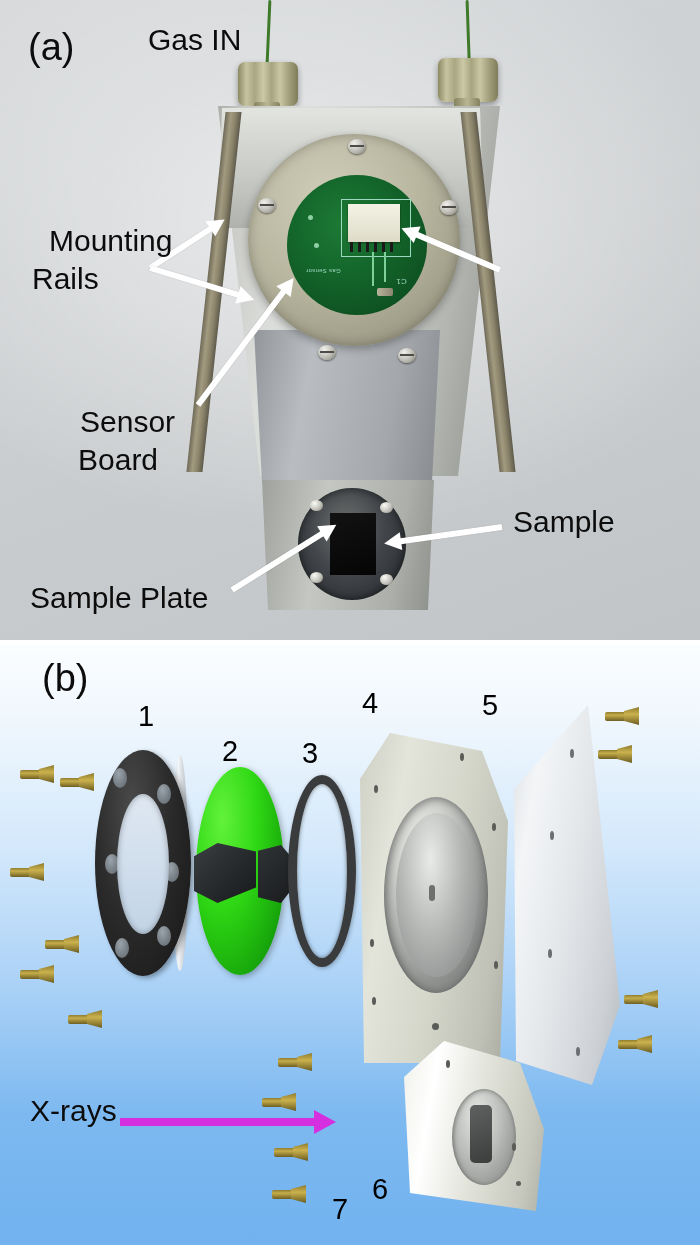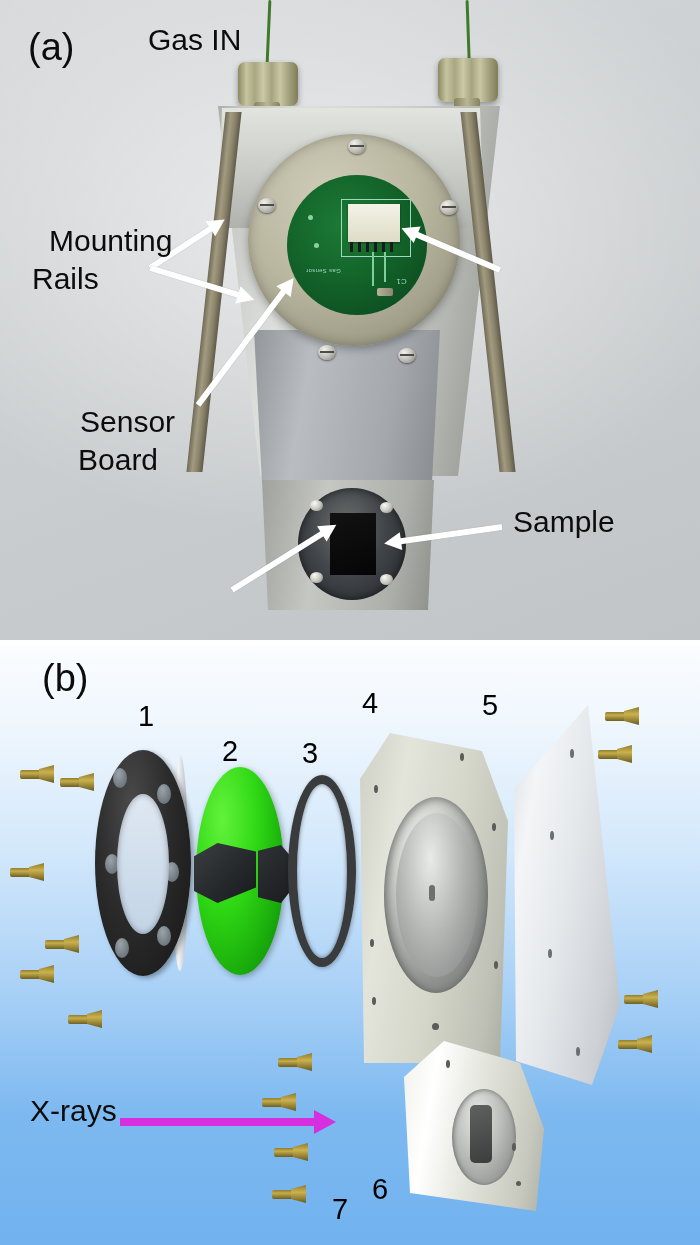--- a/index.html
+++ b/index.html
@@ -246,20 +246,21 @@
         <div class="head" style="left:106px;"></div>
     </div>
 
     <div class="lbl lbl-tag" style="left:28px;top:28px;">(a)</div>
     <div class="lbl lbl-big" style="left:148px;top:24px;">Gas IN</div>
     <div class="lbl lbl-big" style="left:49px;top:225px;">Mounting</div>
     <div class="lbl lbl-big" style="left:32px;top:263px;">Rails</div>
     <div class="lbl lbl-big" style="left:80px;top:406px;">Sensor</div>
     <div class="lbl lbl-big" style="left:78px;top:444px;">Board</div>
     <div class="lbl lbl-big" style="left:513px;top:506px;">Sample</div>
+    <div class="lbl lbl-big" style="left:30px;top:582px;">Sample Plate</div>
   </div>
 
   <div class="panel-b">
 
     <div class="part p1-edge"></div>
     <div class="part p1-ring">
       <div class="p1-hole" style="left:18px;top:18px;"></div>
       <div class="p1-hole" style="left:62px;top:34px;"></div>
       <div class="p1-hole" style="left:10px;top:104px;"></div>
       <div class="p1-hole" style="left:70px;top:112px;"></div>

